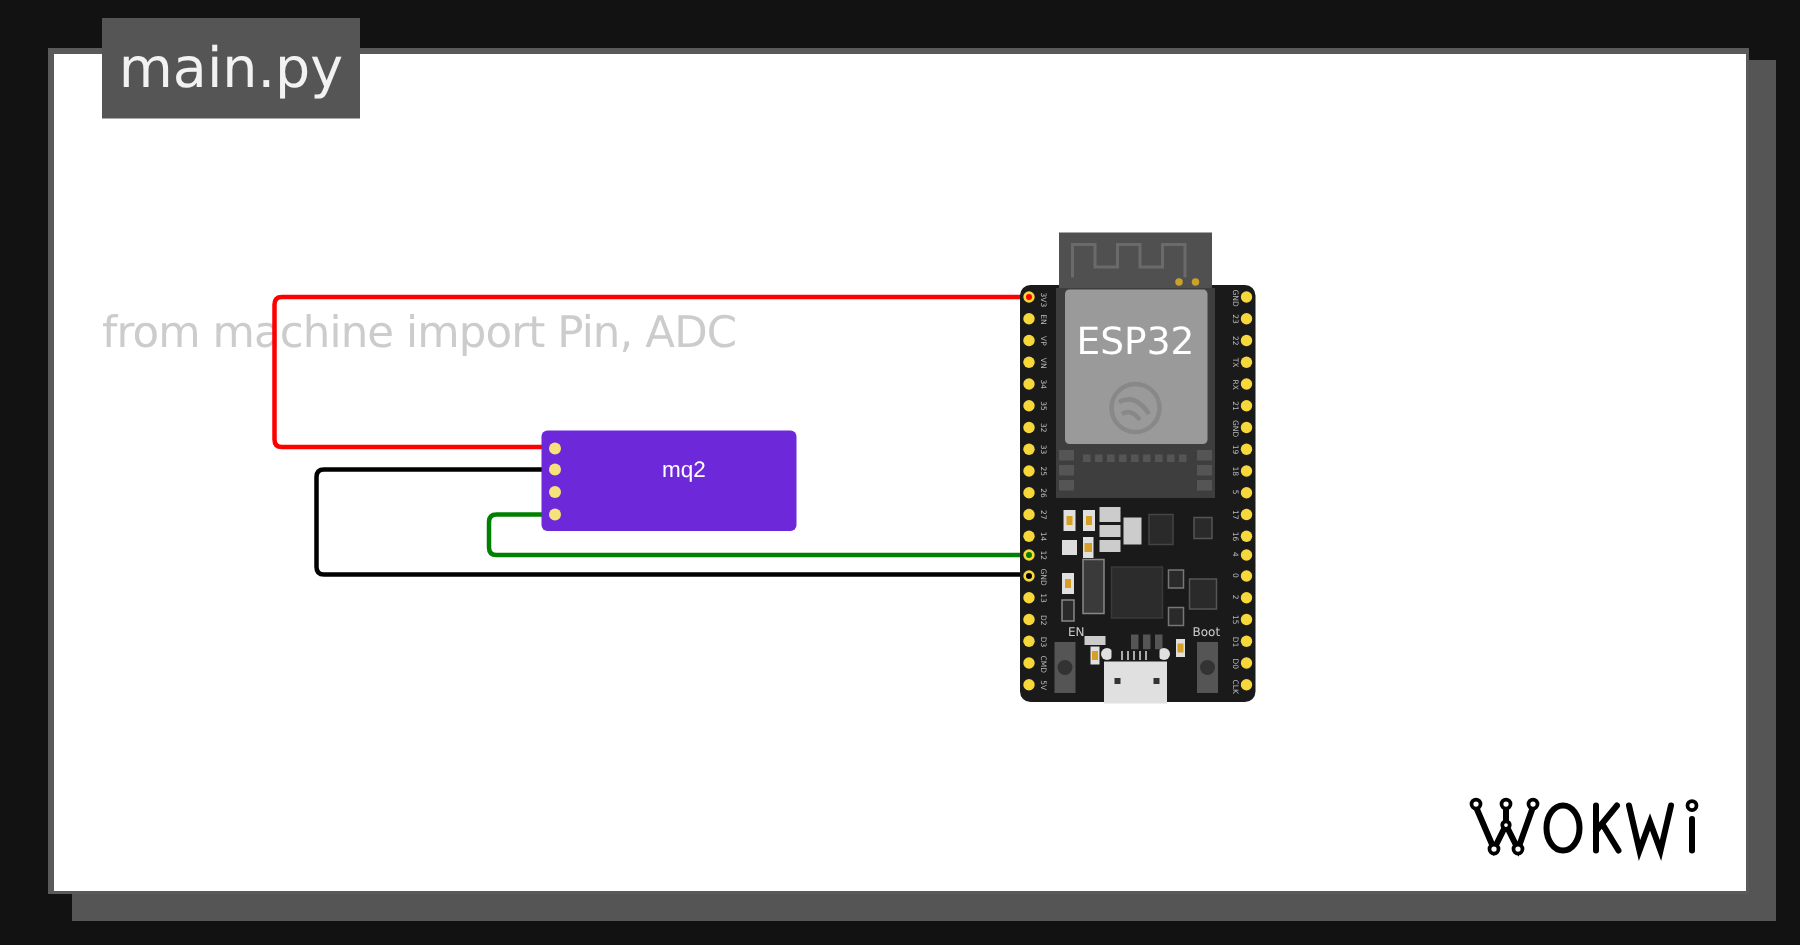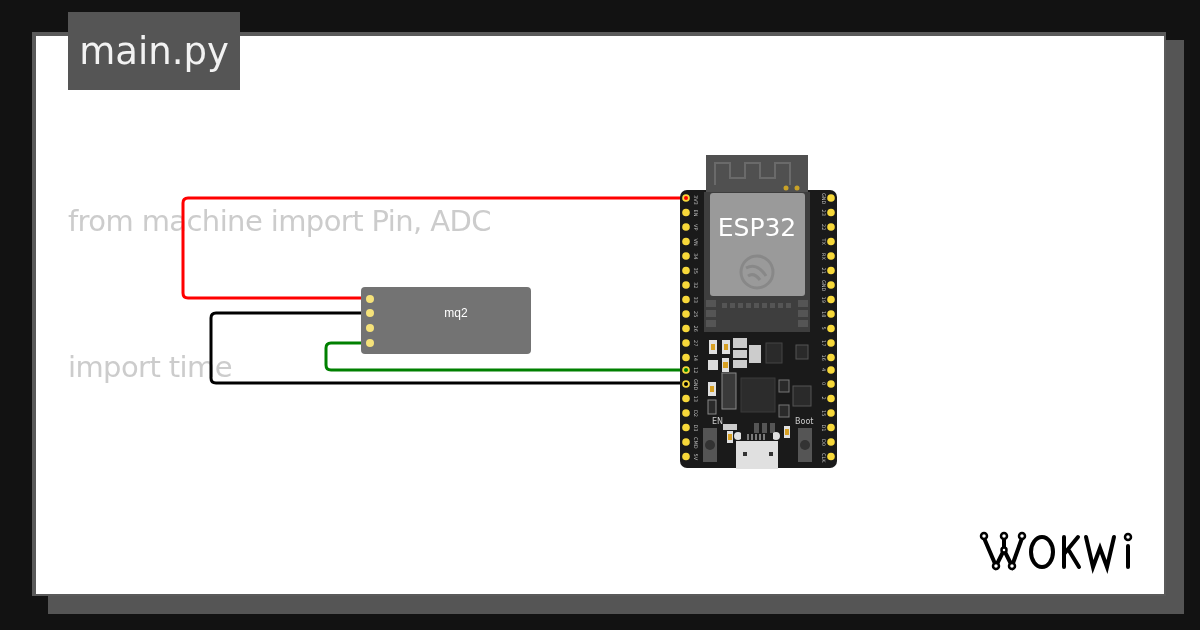--- a/index.html
+++ b/index.html
@@ -13,37 +13,37 @@
     }
     .card {
       position: absolute; left: 32px; top: 32px; width: 1134px; height: 564px;
       background: #5a5a5a;
     }
     .card-inner {
       position: absolute; left: 36px; top: 36px; width: 1128px; height: 558px;
       background: #ffffff; overflow: hidden;
     }
     .file-tab {
-      position: absolute; left: 68px; top: 12px; height: 78px; width: 172px;
+      position: absolute; left: 68px; top: 12px; height: 67px; width: 172px;
       background: #555555; color: #f2f2f2; font-size: 37px;
       display: flex; align-items: center; justify-content: center;
       font-family: "DejaVu Sans", sans-serif; z-index: 5;
     }
     .code {
       position: absolute; left: 68px; top: 100px; z-index: 1;
       color: #cccccc; font-size: 29px; line-height: 48.5px;
       font-family: "DejaVu Sans", sans-serif; white-space: pre; letter-spacing: -0.6px;
     }
     .code .line { height: 48.5px; }
     .diagram { position: absolute; left: 0; top: 0; width: 1200px; height: 630px; z-index: 3; pointer-events: none; }
     .diagram * { pointer-events: auto; }
     .mq2 {
       position: absolute; left: 361px; top: 287px; width: 170px; height: 67px;
-      background: #737373; border-radius: 4px; z-index: 4;
-      color: #ffffff; font-size: 12px; text-align: center;
+      background: #6d28d9; border-radius: 4px; z-index: 4;
+      color: #ffffff; font-size: 15px; text-align: center;
     }
     .mq2 .label { position: absolute; left: 20px; right: 0; top: 16px; line-height: 21px; font-family: "Liberation Sans", sans-serif; }
     .mq2 .pin { position: absolute; left: 5px; width: 8px; height: 8px; border-radius: 50%; background: #f5e27a; }
     .wokwi {
       position: absolute; left: 978px; top: 528px; z-index: 4;
       font-size: 38px; color: #000; font-family: "DejaVu Sans", sans-serif; letter-spacing: 2px;
     }
     .esp-text { font-family: "DejaVu Sans", sans-serif; }
   </style>
 </head>
@@ -52,21 +52,20 @@
 <div class="shadow-panel"></div>
 <div class="card"></div>
 <div class="card-inner"></div>
 
 <div class="file-tab">
   <span>main.py</span>
 </div>
 
 <div class="code">
   <div class="line">from machine import Pin, ADC</div>
-  <div class="line">import time</div>
   <div class="line"></div>
   
   
   
   
   
   
   
 </div>
 

